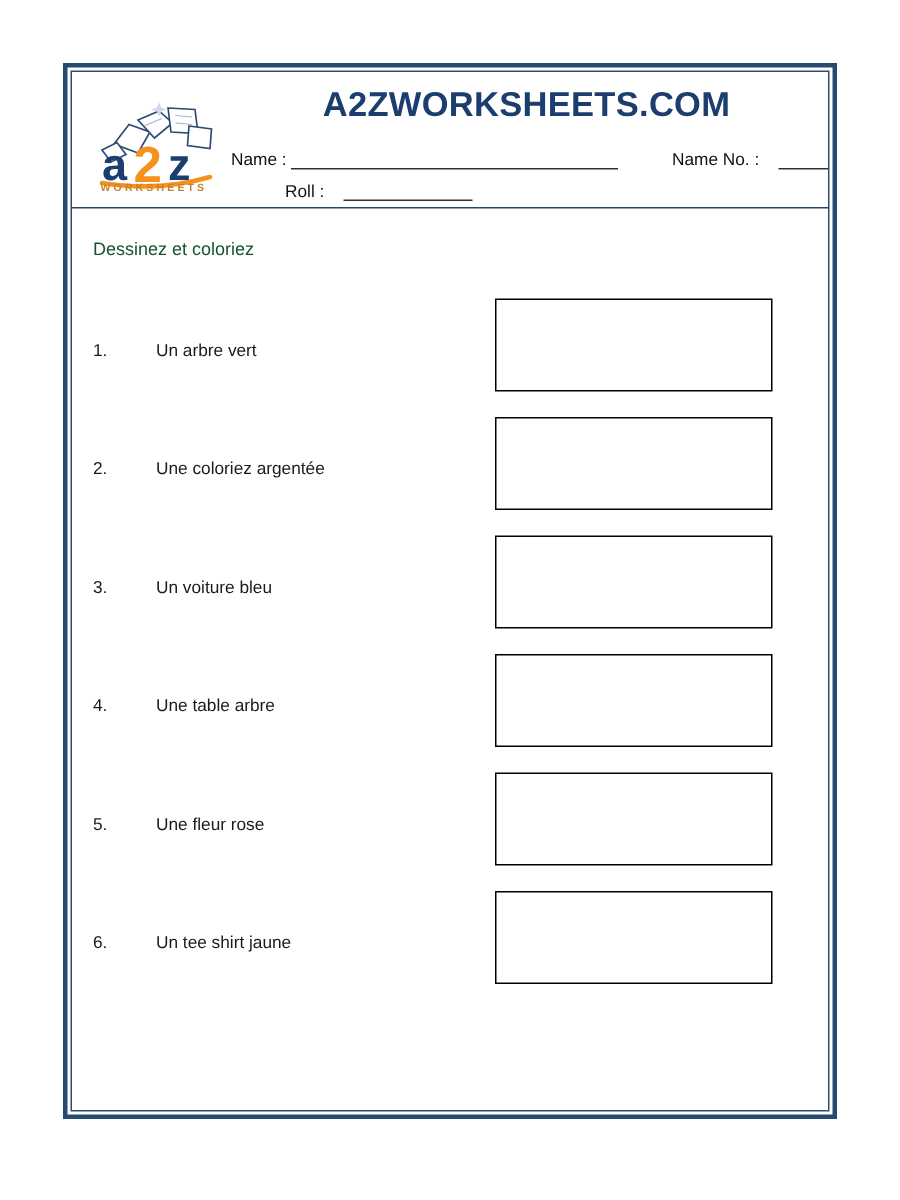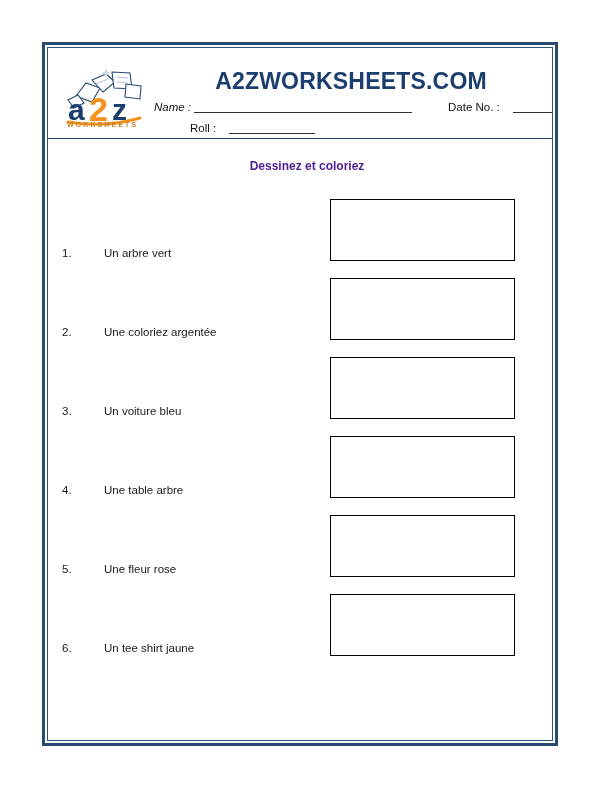--- a/index.html
+++ b/index.html
@@ -44,21 +44,21 @@
     top: 14px;
     width: 92px;
     height: 66px;
   }
   .brand-logo svg { display: block; width: 92px; height: 66px; }
 
   .site-title {
     position: absolute;
     left: 110px;
     right: 8px;
-    top: 20px;
+    top: 8px;
     text-align: center;
     font-size: 23px;
     font-weight: bold;
     color: #1b3e6f;
     letter-spacing: 0.2px;
   }
 
   .fields {
     position: absolute;
     left: 106px;
@@ -81,44 +81,43 @@
   }
   .rule.grow { flex: 1 1 auto; }
   .gap-sm { flex: 0 0 10px; }
   .gap-md { flex: 0 0 24px; }
   .gap-lg { flex: 0 0 36px; }
   .rule-w-roll   { width: 86px; }
   .rule-w-class  { width: 78px; }
   .rule-w-sect   { width: 74px; }
   .rule-w-date   { width: 86px; }
 
-  .col-left  { flex: 0 0 258px; display: flex; align-items: flex-end; font-style: italic; }
+  .col-left  { flex: 0 0 258px; display: flex; align-items: flex-end; }
   .col-right { flex: 1 1 auto; display: flex; align-items: flex-end; }
 
   
   .body {
     position: relative;
     height: calc(100% - 91px);
   }
 
   .worksheet-title {
     text-align: center;
     font-size: 11.5px;
     font-weight: bold;
     color: #000000;
     padding-top: 10px;
   }
 
   .instruction {
     font-size: 12px;
-    font-weight: bold;
-    color: #4c1d95;
+    font-weight: normal;
+    color: #14532d;
     padding-left: 14px;
     padding-top: 20px;
-    text-align: center;
   }
 
   .items {
     position: relative;
     margin-top: 14px;
   }
 
   .item-row {
     position: relative;
     height: 79px;
@@ -127,21 +126,21 @@
   .item-text {
     position: absolute;
     left: 14px;
     top: 41px;
     display: flex;
     align-items: baseline;
     font-size: 11.5px;
     color: #1a1a1a;
   }
   .item-num   { width: 42px; flex: 0 0 42px; }
-  .item-label { flex: 1 1 auto; margin-top: 19px; }
+  .item-label { flex: 1 1 auto; }
 
   .draw-box {
     position: absolute;
     left: 282px;
     top: 12px;
     width: 185px;
     height: 62px;
     border: 1.6px solid #000000;
     background: #ffffff;
   }
@@ -185,21 +184,21 @@
 
       <div class="fields">
 
         <div class="field-row">
           <div class="col-left">
             <span class="field-label">Name :</span>
             <span class="rule grow"></span>
           </div>
           <div class="gap-lg"></div>
           <div class="col-right">
-            <span class="field-label">Date No. :</span>
+            <span class="field-label">Name No. :</span>
             <span class="gap-sm"></span>
             <span class="rule rule-w-roll"></span>
           </div>
         </div>
 
         <div class="field-row">
           <div class="gap-lg"></div>
           <div class="col-right">
             <span class="field-label">Roll :</span>
             <span class="gap-sm"></span>

